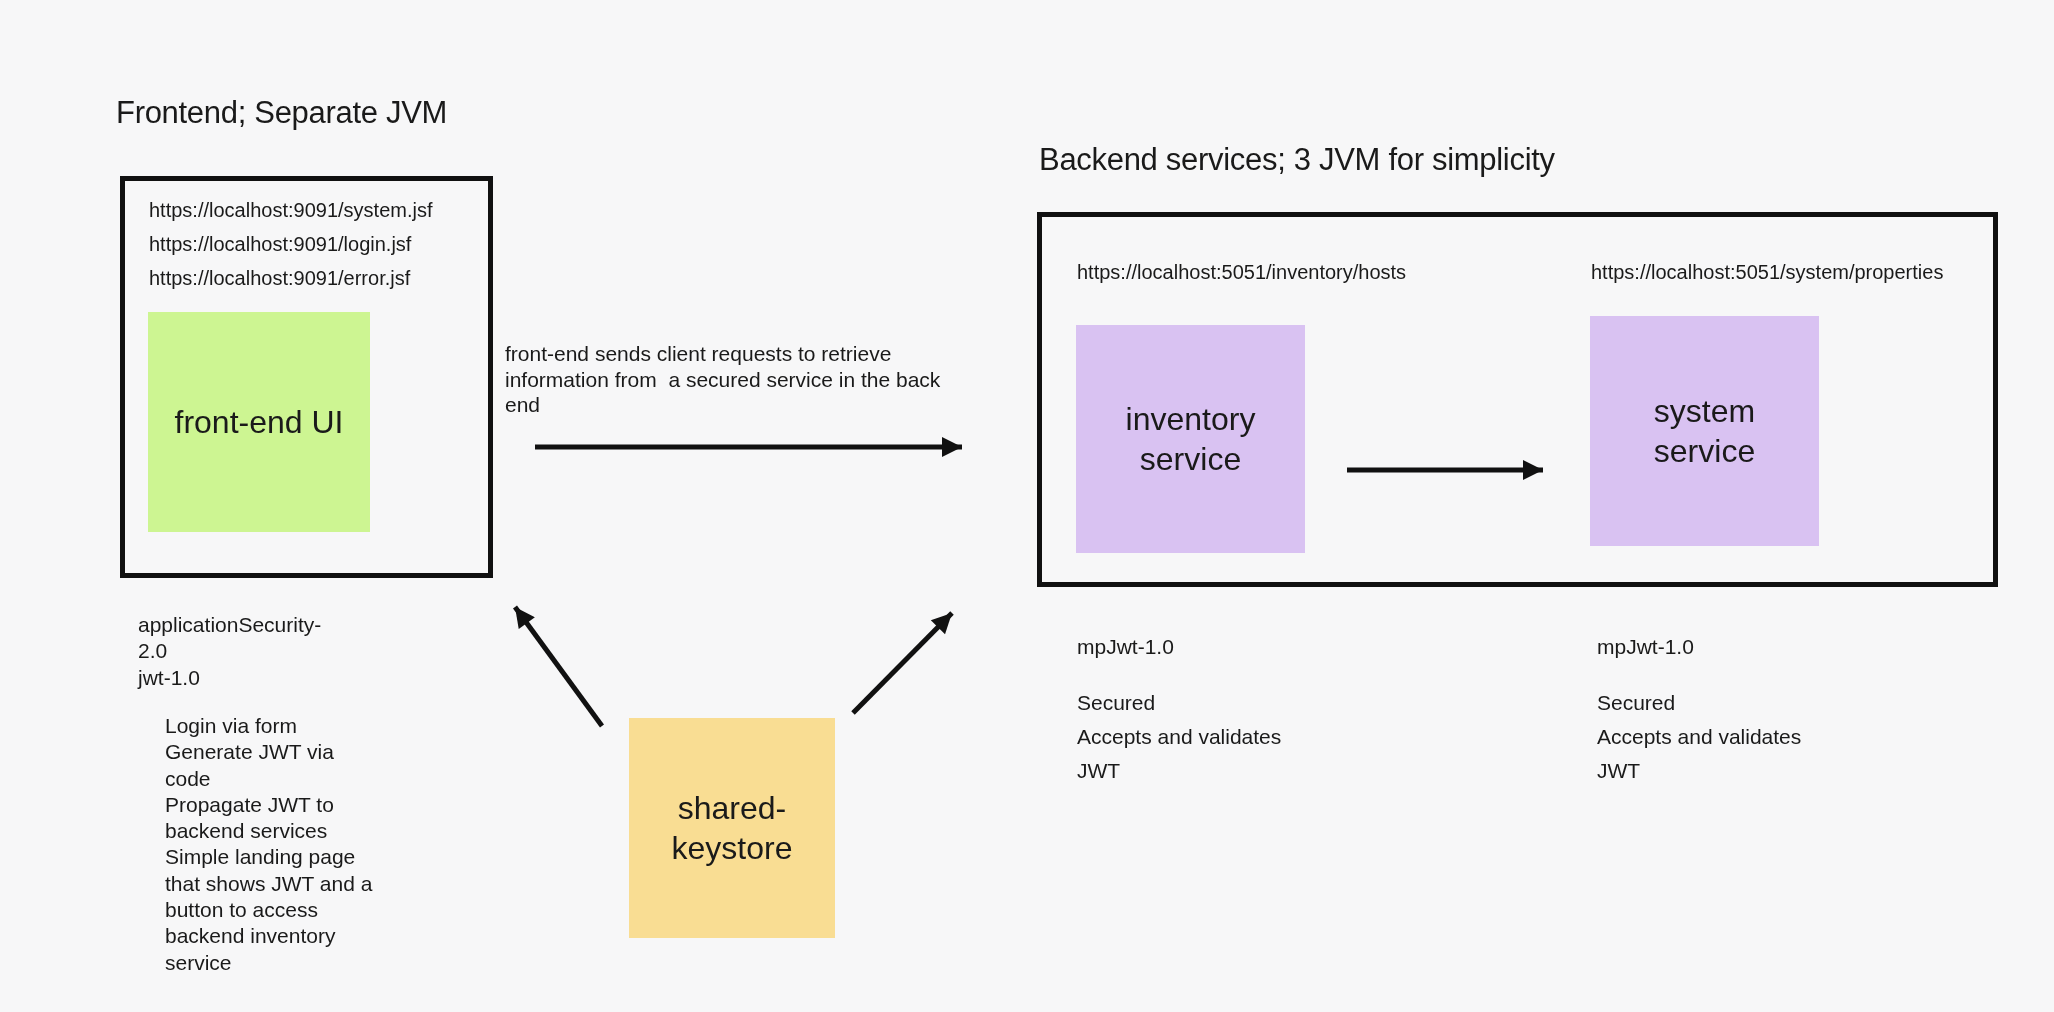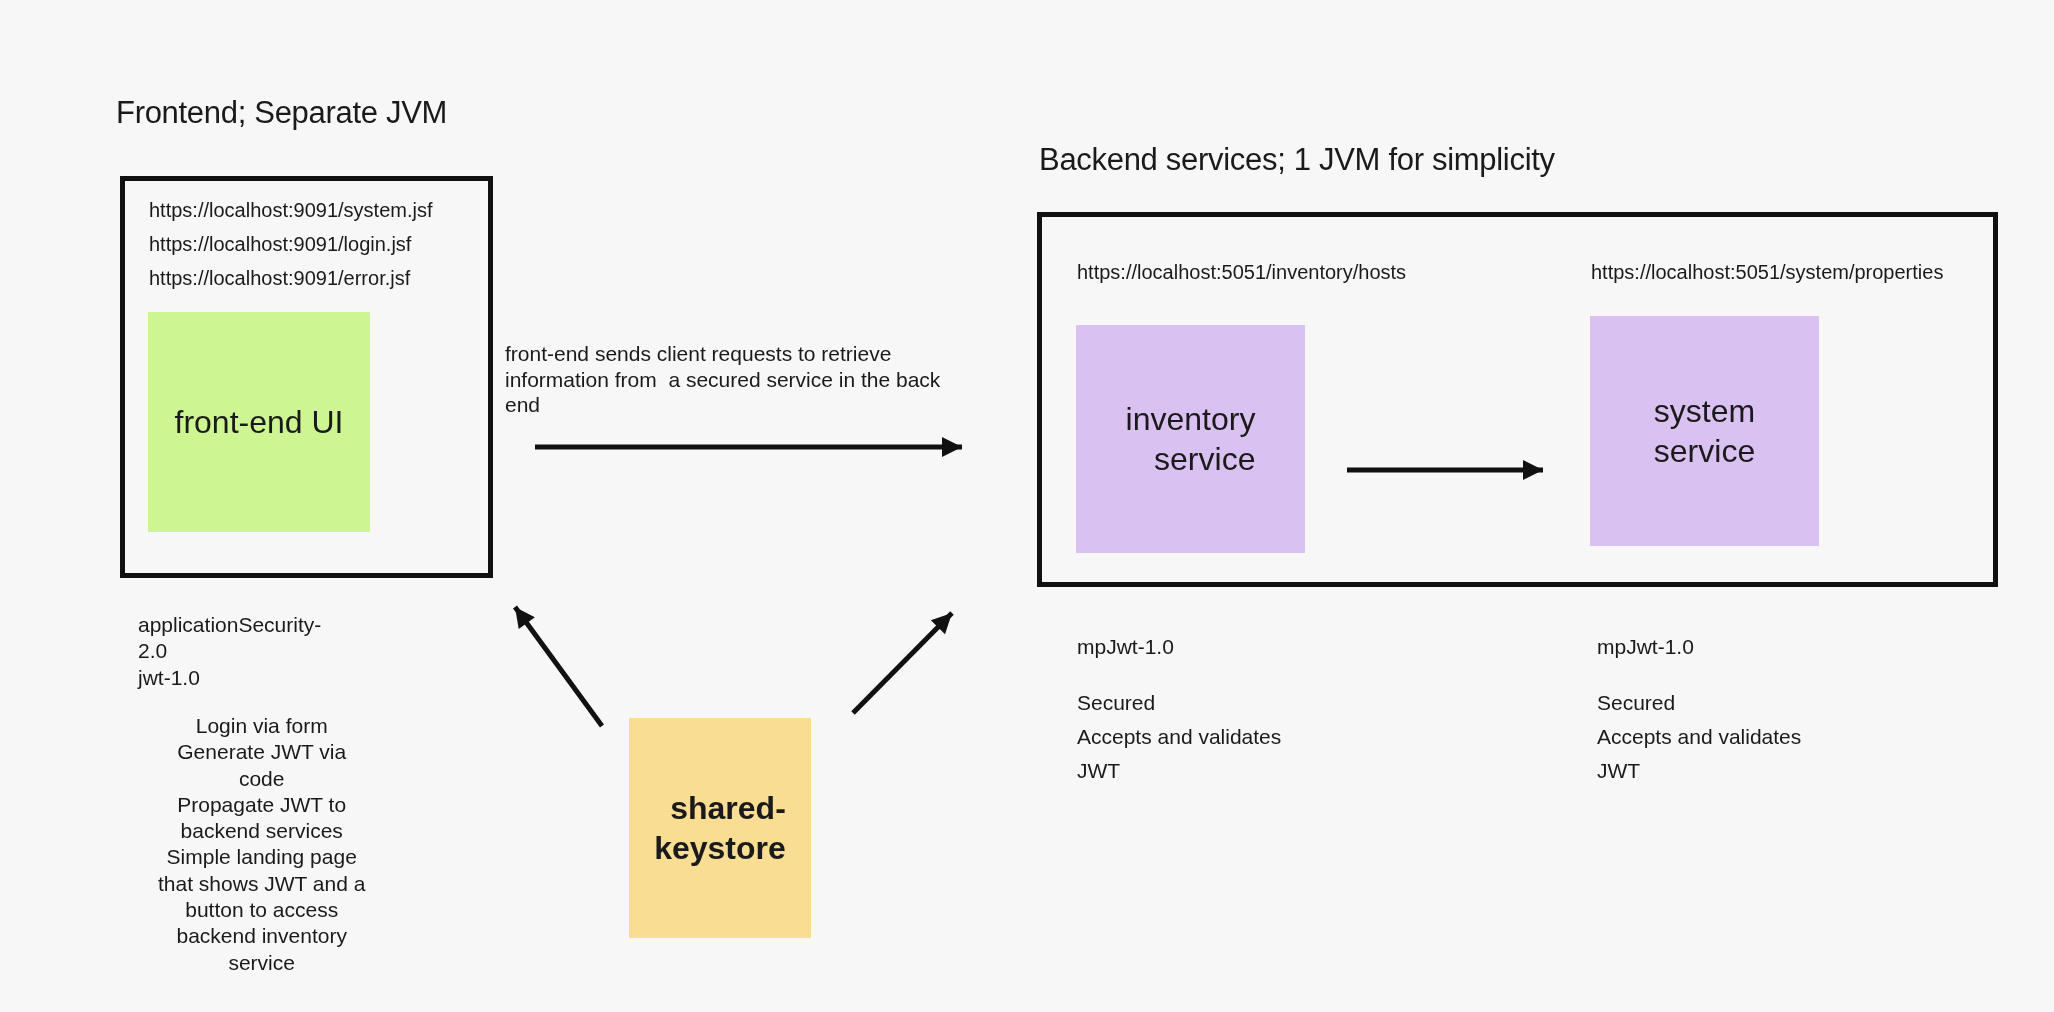--- a/index.html
+++ b/index.html
@@ -31,21 +31,21 @@
     border: 5px solid var(--line);
     background: transparent;
   }
   .url-list { font-size: 20px; }
   .url-list .url-line { line-height: 34px; white-space: nowrap; }
   .url-single { font-size: 20px; line-height: 28px; white-space: nowrap; }
   .node {
     display: flex;
     align-items: center;
     justify-content: center;
-    text-align: right;
+    text-align: center;
     font-size: 32px;
     line-height: 40px;
     white-space: pre-wrap;
   }
   .node-frontend { background: var(--frontend-fill); }
   .node-service  { background: var(--service-fill); }
   .node-keystore { background: var(--keystore-fill); }
   .note {
     font-size: 21px;
     line-height: 26.3px;
@@ -88,36 +88,36 @@
   </div>
 
   <div class="abs node node-frontend" style="left:148px; top:312px; width:222px; height:220px;">
     <span>front-end UI</span>
   </div>
 
   <div class="abs note" style="left:138px; top:612px;">applicationSecurity-
 2.0
 jwt-1.0</div>
 
-  <div class="abs note" style="left:158px; top:713px;text-align:center;">Login via form
+  <div class="abs note" style="left:165px; top:713px;">Login via form
 Generate JWT via
 code
 Propagate JWT to
 backend services
 Simple landing page
 that shows JWT and a
 button to access
 backend inventory
 service</div>
 
   <div class="abs arrow-label" style="left:505px; top:341px; width:500px;">front-end sends client requests to retrieve
 information from  a secured service in the back
 end</div>
 
-  <div class="abs section-title" style="left:1039px; top:142px;">Backend services; 1 JVM for simplicity</div>
+  <div class="abs section-title" style="left:1039px; top:142px;">Backend services; 3 JVM for simplicity</div>
 
   <div class="abs frame" style="left:1037px; top:212px; width:961px; height:375px;"></div>
 
   <div class="abs url-single" style="left:1077px; top:258px;">https://localhost:5051/inventory/hosts</div>
 
   <div class="abs url-single" style="left:1591px; top:258px;">https://localhost:5051/system/properties</div>
 
   <div class="abs node node-service" style="left:1076px; top:325px; width:229px; height:228px;">
     <span>inventory
 service</span>
@@ -134,21 +134,21 @@
   <div class="abs note note-tight" style="left:1077px; top:686px;">Secured
 Accepts and validates
 JWT</div>
 
   <div class="abs note" style="left:1597px; top:634px;">mpJwt-1.0</div>
 
   <div class="abs note note-tight" style="left:1597px; top:686px;">Secured
 Accepts and validates
 JWT</div>
 
-  <div class="abs node node-keystore" style="left:629px; top:718px; width:182px; height:220px;font-weight:bold;">
+  <div class="abs node node-keystore" style="left:629px; top:718px; width:206px; height:220px;">
     <span>shared-
 keystore</span>
   </div>
 
   <svg class="arrows-layer" viewBox="0 0 2054 1012" aria-hidden="true">
     <defs>
       <marker id="ah" viewBox="0 0 10 10" refX="10" refY="5" markerWidth="5" markerHeight="4" orient="auto-start-reverse">
         <path d="M0,0 L10,5 L0,10 z" fill="currentColor"></path>
       </marker>
     </defs>

